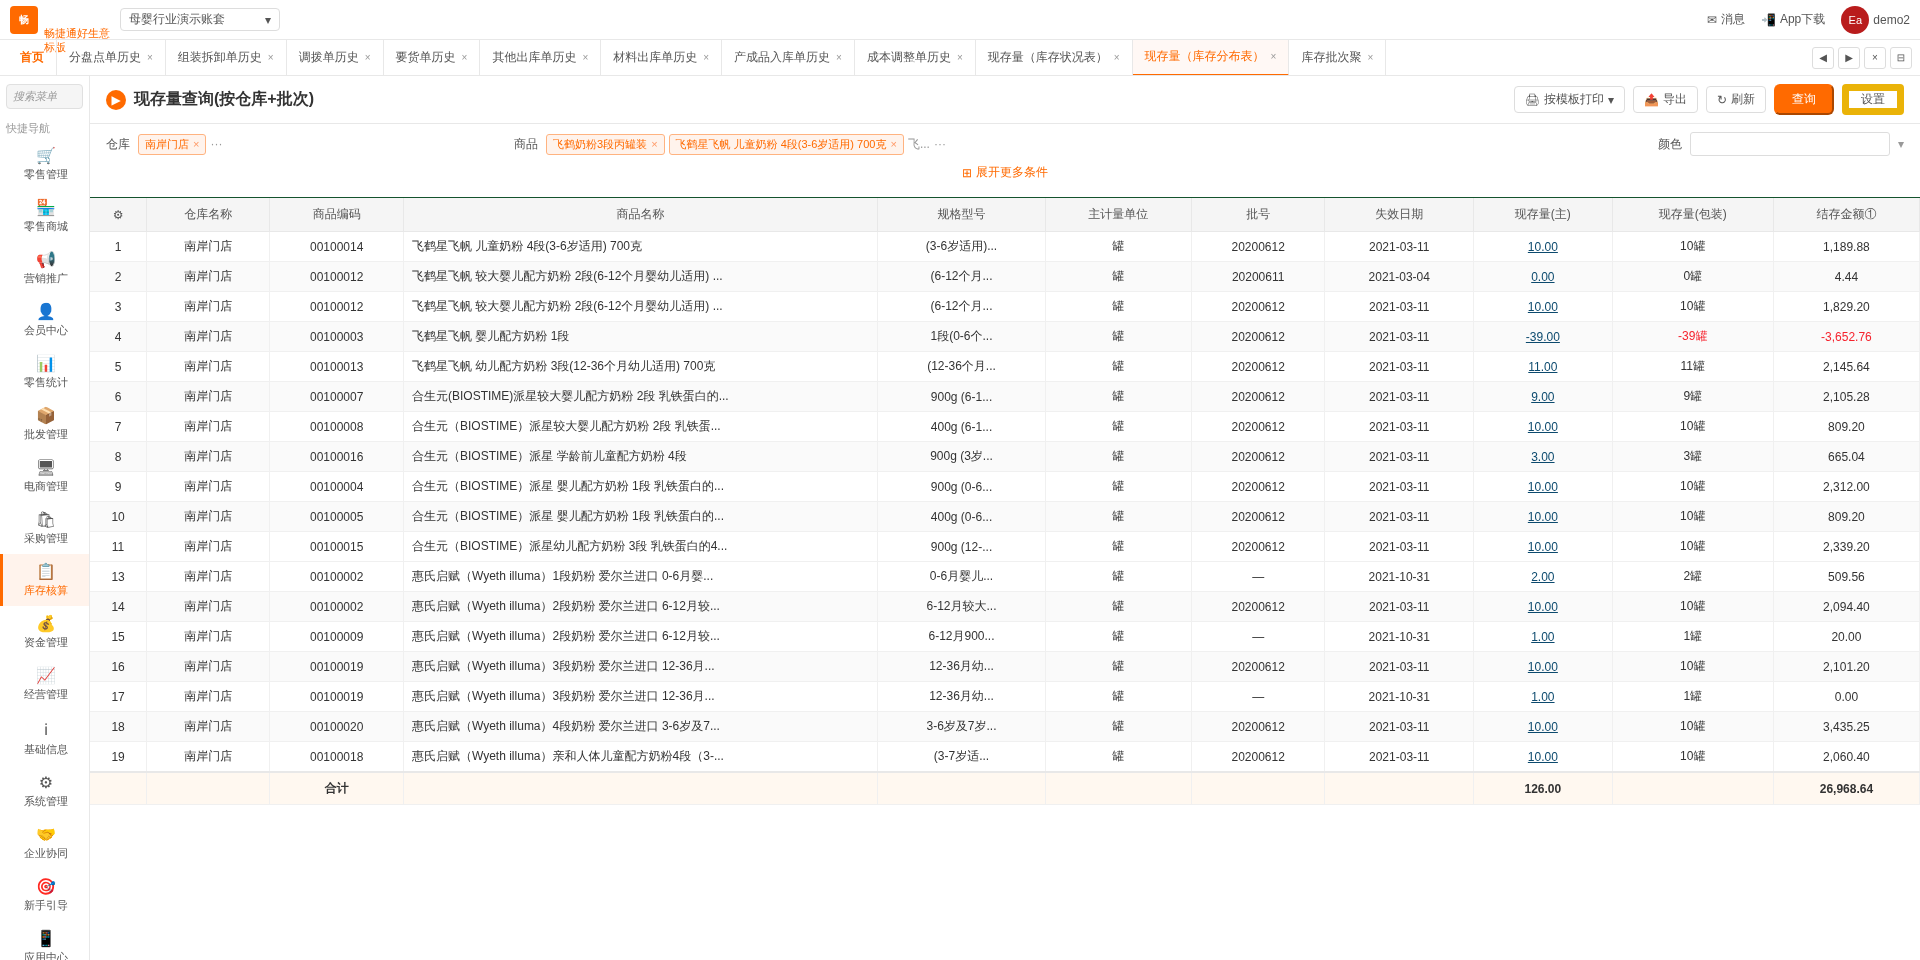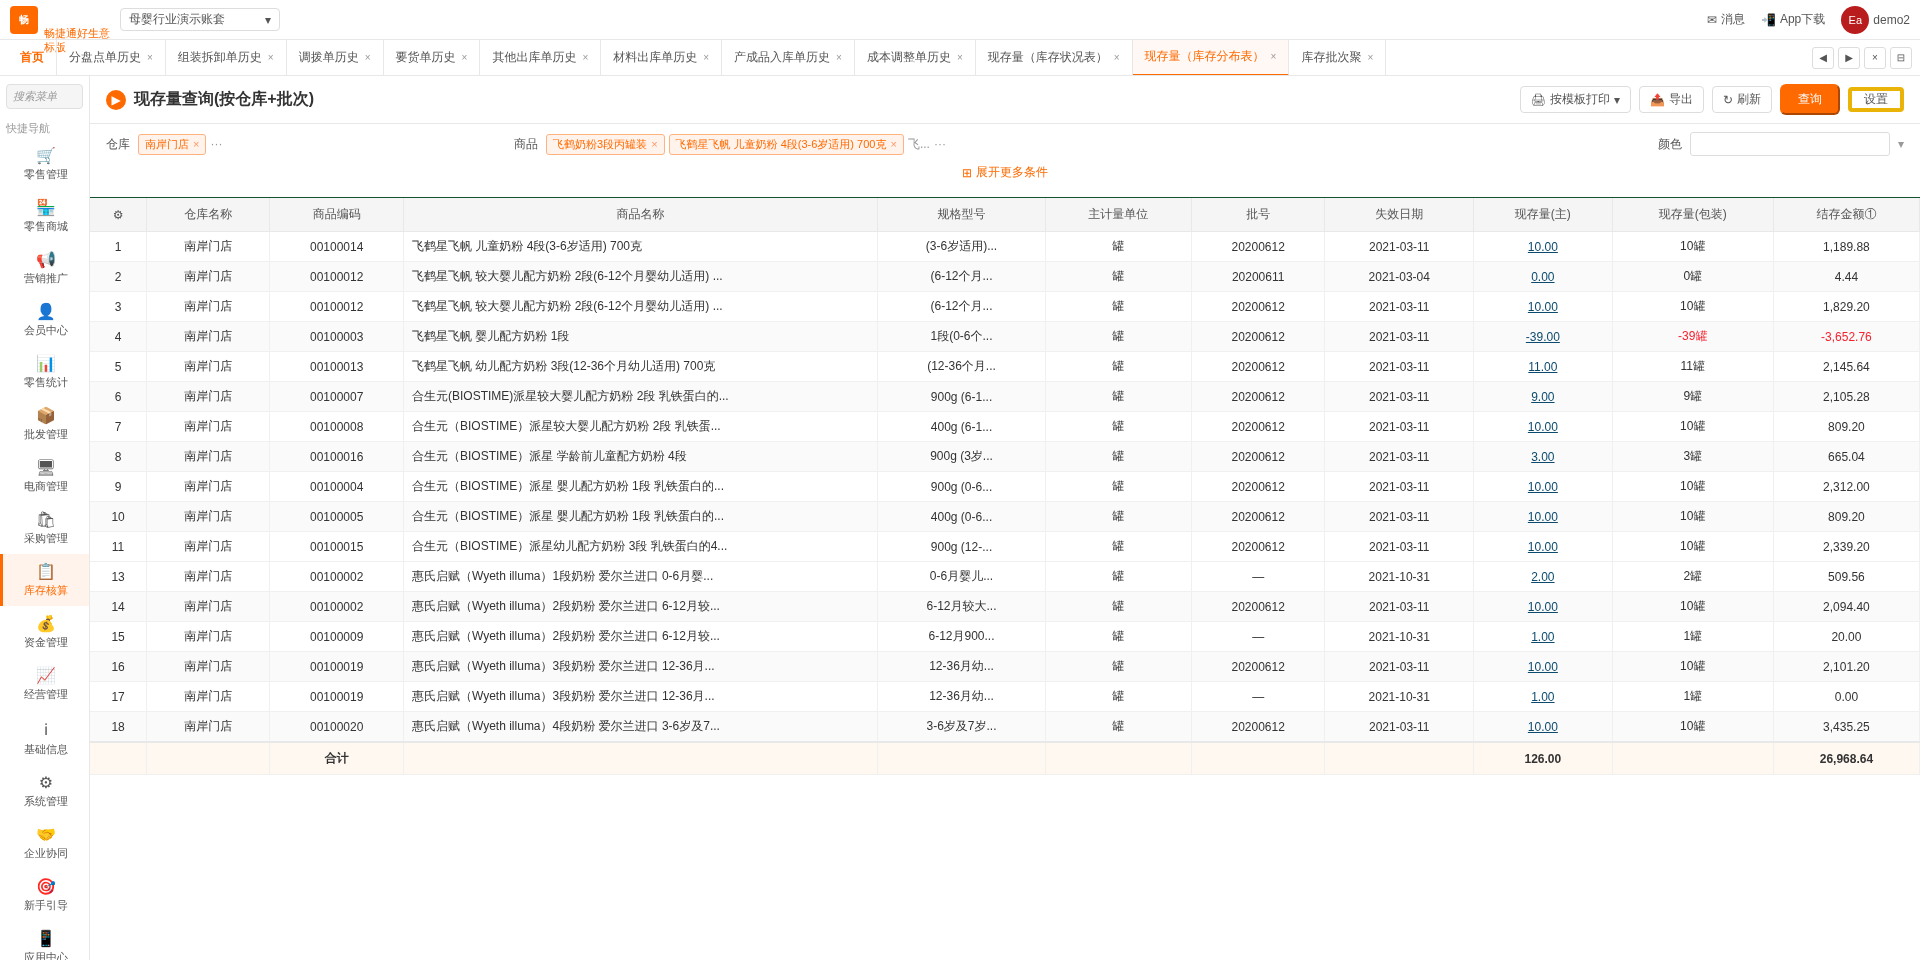--- a/index.html
+++ b/index.html
@@ -55,21 +55,21 @@
 
     
     .page-header {
       background: #fff; padding: 8px 16px; display: flex; align-items: center;
       justify-content: space-between; border-bottom: 1px solid #e8e8e8;
     }
     .page-title { font-size: 16px; font-weight: bold; color: #333; }
     .page-actions { display: flex; align-items: center; gap: 8px; }
     .action-btn { display: flex; align-items: center; gap: 4px; padding: 4px 10px; border: 1px solid #ddd; border-radius: 4px; cursor: pointer; font-size: 12px; color: #555; background: #fff; }
     .action-btn-primary { background: #ff6a00; color: #fff; border-color: #ff6a00; border-radius: 6px; padding: 5px 16px; cursor: pointer; font-size: 12px; }
-    .action-btn-secondary { background: #fff; color: #555; border: 4px solid #eab308; border-radius: 4px; padding: 0 12px; cursor: pointer; font-size: 12px; }
+    .action-btn-secondary { background: #fff; color: #555; border: 7px solid #eab308; border-radius: 4px; padding: 0 12px; cursor: pointer; font-size: 12px; }
 
     
     .filter-area { background: #fff; padding: 8px 16px; border-bottom: 1px solid #14532d; }
     .filter-row { display: flex; align-items: center; gap: 8px; flex-wrap: nowrap; }
     .filter-label { font-size: 12px; color: #555; white-space: nowrap; }
     .filter-tag-group { display: flex; align-items: center; gap: 4px; flex: 1; }
     .filter-tag { display: flex; align-items: center; gap: 4px; background: #fff3ec; border: 1px solid #ffb380; border-radius: 3px; padding: 2px 6px; font-size: 11px; color: #ff6a00; }
     .filter-tag .tag-close { cursor: pointer; color: #ff9966; }
     .filter-ellipsis { color: #999; font-size: 12px; cursor: pointer; }
     .filter-input-box { border: 1px solid #ddd; border-radius: 3px; padding: 3px 8px; font-size: 11px; color: #555; min-width: 100px; background: #fff; }
@@ -553,20 +553,33 @@
               <td>00100020</td>
               <td class="left">惠氏启赋（Wyeth illuma）4段奶粉 爱尔兰进口 3-6岁及7...</td>
               <td>3-6岁及7岁...</td>
               <td>罐</td>
               <td>20200612</td>
               <td>2021-03-11</td>
               <td class="link">10.00</td>
               <td>10罐</td>
               <td>3,435.25</td>
             </tr>
+            <tr>
+              <td>19</td>
+              <td>南岸门店</td>
+              <td>00100018</td>
+              <td class="left">惠氏启赋（Wyeth illuma）亲和人体儿童配方奶粉4段（3-...</td>
+              <td>(3-7岁适...</td>
+              <td>罐</td>
+              <td>20200612</td>
+              <td>2021-03-11</td>
+              <td class="link">10.00</td>
+              <td>10罐</td>
+              <td>2,060.40</td>
+            </tr>
             <tr class="footer-row">
               <td></td>
               <td></td>
               <td style="text-align: center;">合计</td>
               <td></td>
               <td></td>
               <td></td>
               <td></td>
               <td></td>
               <td style="text-align: center;">126.00</td>

